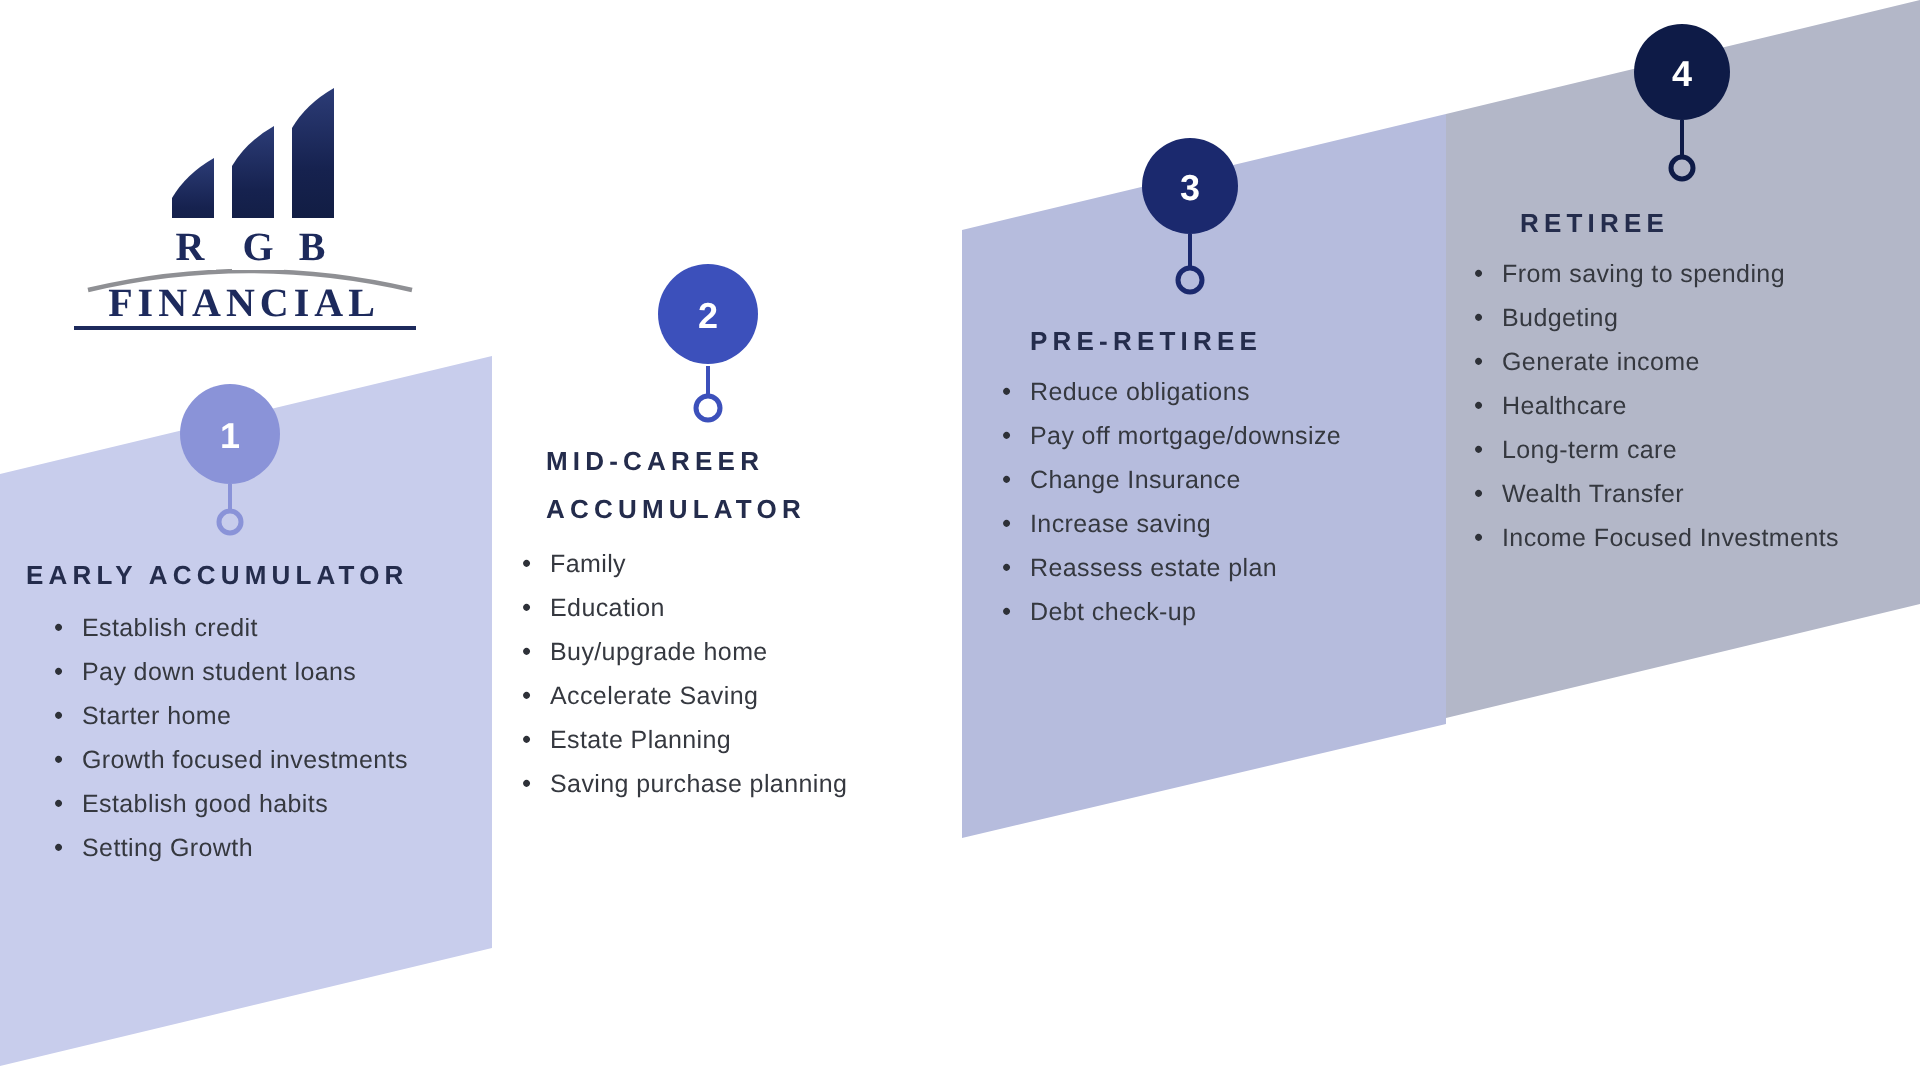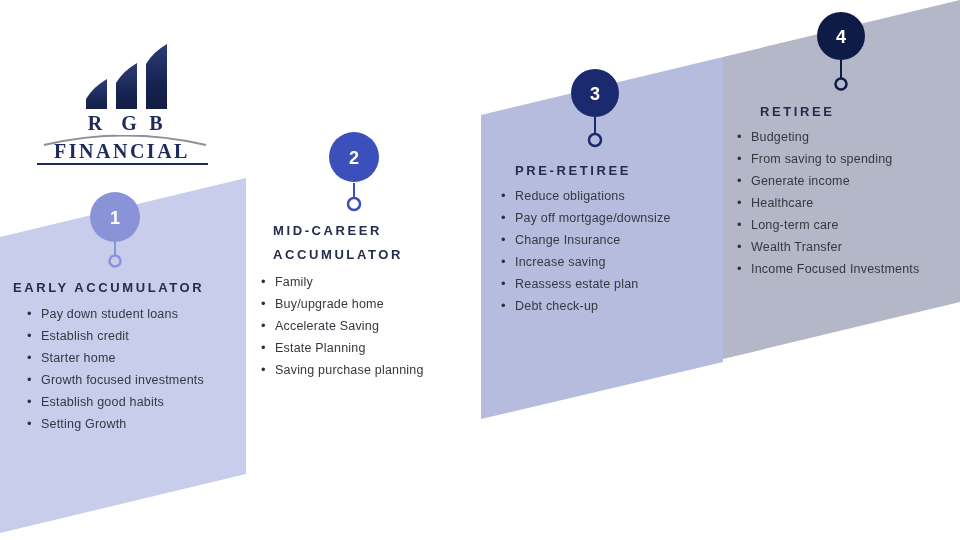--- a/index.html
+++ b/index.html
@@ -88,51 +88,52 @@
     <g>
       <line x1="841" y1="60" x2="841" y2="78" stroke-width="2" stroke="#0e1b47"></line>
       <circle cx="841" cy="84" r="5.5" fill="none" stroke-width="2.5" stroke="#0e1b47"></circle>
       <circle cx="841" cy="36" r="24" fill="#0e1b47"></circle>
       <text class="num" x="841" y="43" text-anchor="middle">4</text>
     </g>
   </svg>
 
   <div class="stage-title" id="title-1">EARLY ACCUMULATOR</div>
   <ul class="stage-list" id="list-1">
+    <li>Establish credit</li>
     <li>Pay down student loans</li>
-    <li>Establish credit</li>
     <li>Starter home</li>
     <li>Growth focused investments</li>
     <li>Establish good habits</li>
     <li>Setting Growth</li>
   </ul>
 
   <div class="stage-title" id="title-2">MID-CAREER ACCUMULATOR</div>
   <ul class="stage-list" id="list-2">
     <li>Family</li>
+    <li>Education</li>
     <li>Buy/upgrade home</li>
     <li>Accelerate Saving</li>
     <li>Estate Planning</li>
     <li>Saving purchase planning</li>
   </ul>
 
   <div class="stage-title" id="title-3">PRE-RETIREE</div>
   <ul class="stage-list" id="list-3">
     <li>Reduce obligations</li>
     <li>Pay off mortgage/downsize</li>
     <li>Change Insurance</li>
     <li>Increase saving</li>
     <li>Reassess estate plan</li>
     <li>Debt check-up</li>
   </ul>
 
   <div class="stage-title" id="title-4">RETIREE</div>
   <ul class="stage-list" id="list-4">
+    <li>From saving to spending</li>
     <li>Budgeting</li>
-    <li>From saving to spending</li>
     <li>Generate income</li>
     <li>Healthcare</li>
     <li>Long-term care</li>
     <li>Wealth Transfer</li>
     <li>Income Focused Investments</li>
   </ul>
 
 </div>
 
 </body></html>

